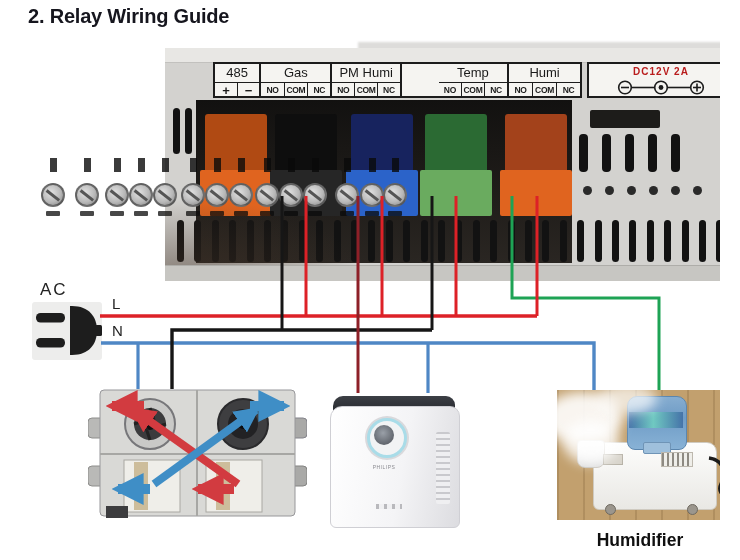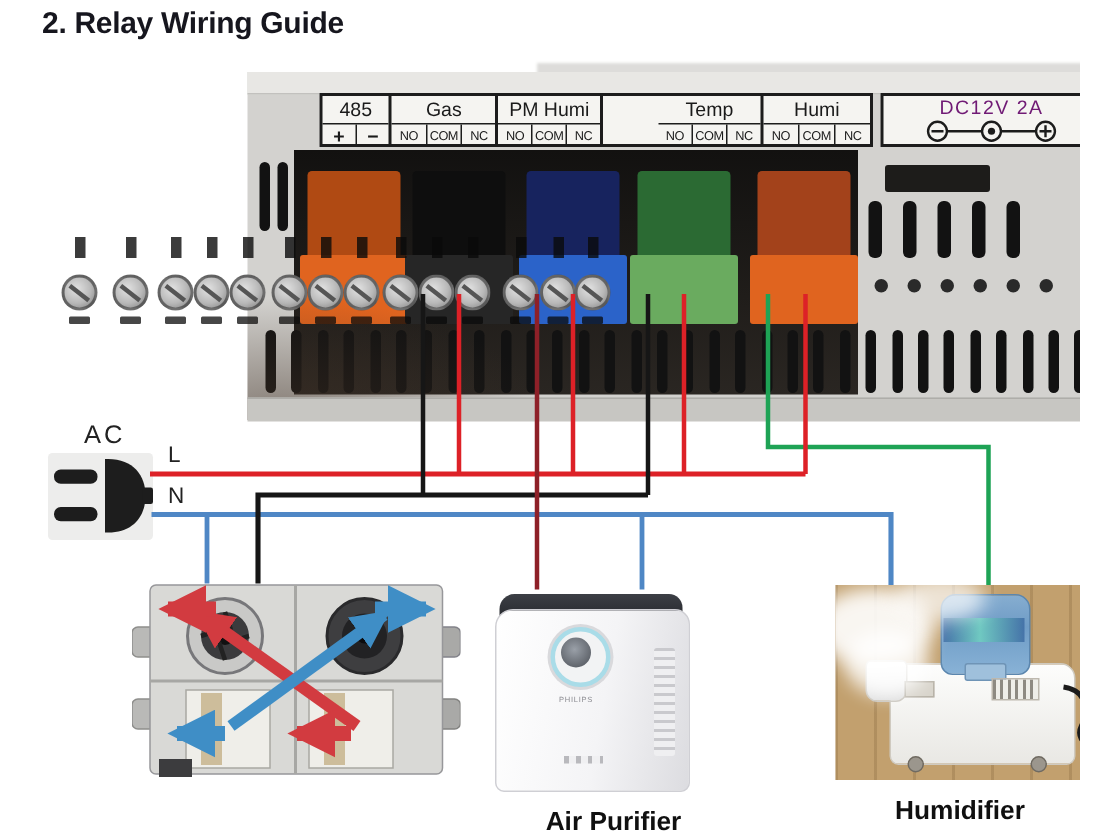--- a/index.html
+++ b/index.html
@@ -13,45 +13,45 @@
   #device-top-edge{left:0;top:0;width:572px;height:14px;background:#e8e7e4;border-bottom:1px solid #c2c1be;}
   #device-blur-top{left:358px;top:42px;width:379px;height:8px;background:#dddcda;filter:blur(1px);}
   #label-strip{left:48px;top:14px;width:369px;height:36px;background:#f5f4f1;border:2px solid #1c1c1c;
                box-sizing:border-box;display:flex;}
   .group-col{height:100%;box-sizing:border-box;border-right:2px solid #1c1c1c;display:flex;flex-direction:column;}
   .group-col:last-child{border-right:none;}
   .group-name{height:18px;line-height:18px;text-align:center;font-size:13px;color:#1a1a1a;
               border-bottom:1.5px solid #1c1c1c;white-space:nowrap;}
   .cell-row{flex:1;display:flex;}
   .tcell{flex:1;display:flex;align-items:center;justify-content:center;border-right:1.5px solid #1c1c1c;
-         font-size:8.5px;font-weight:400;color:#1a1a1a;letter-spacing:-0.3px;}
+         font-size:8.5px;font-weight:700;color:#1a1a1a;letter-spacing:-0.3px;}
   .tcell:last-child{border-right:none;}
   .tcell.sign{font-size:13px;font-weight:700;}
   #dc-box{left:422px;top:14px;width:148px;height:36px;background:#f5f4f1;border:2px solid #1c1c1c;
           box-sizing:border-box;display:flex;flex-direction:column;align-items:center;justify-content:center;}
-  #dc-label{font-size:13px;color:#701a75;letter-spacing:1px;line-height:15px;}
+  #dc-label{font-size:10px;color:#b91c1c;letter-spacing:1px;line-height:15px;font-weight:bold;}
   #dark-band{left:31px;top:52px;width:376px;height:163px;background:#181715;
              background:linear-gradient(180deg,#121110 0%,#201d1a 60%,#2a2622 100%);}
   .conn{position:absolute;width:72px;}
   .conn .upper{position:absolute;left:5px;top:0;width:62px;height:58px;border-radius:3px 3px 0 0;}
   .conn .lower{position:absolute;left:0;top:56px;width:72px;height:46px;border-radius:2px;}
   .conn .pin{position:absolute;top:44px;width:7px;height:14px;background:#0a0a0a;opacity:.8;}
   .screw{position:absolute;width:24px;height:24px;border-radius:50%;
          background:radial-gradient(circle at 40% 38%,#e2e2e2 0%,#b9b9b9 55%,#7e7e7e 100%);
          border:2px solid rgba(40,40,40,.55);box-sizing:border-box;}
   .screw i{position:absolute;left:2px;top:9px;width:16px;height:2.5px;background:#555;transform:rotate(38deg);}
   .wire-slot{position:absolute;width:14px;height:5px;background:rgba(10,10,10,.75);border-radius:1px;}
   .vslot{position:absolute;background:#121212;border-radius:4px;}
   .hole{position:absolute;width:9px;height:9px;border-radius:50%;background:#2a2a2a;}
   #dc-recess{left:425px;top:62px;width:70px;height:18px;background:#1d1c1a;border-radius:2px;}
   #device-bottom{left:0;top:217px;width:572px;height:15px;background:#c7c6c2;border-top:1px solid #aeada9;}
   #corner-shadow{left:0;top:150px;width:200px;height:82px;
                  background:radial-gradient(ellipse at 10% 100%,rgba(64,48,36,.55),rgba(64,48,36,0) 70%);}
   
-  #ac-label{left:56px;top:280px;font-size:17px;color:#222;letter-spacing:2px;}
+  #ac-label{left:40px;top:280px;font-size:17px;color:#222;letter-spacing:2px;}
   #plug-box{left:32px;top:302px;width:70px;height:58px;background:#ededec;border-radius:3px;}
   #live-label{left:112px;top:295px;font-size:15px;color:#222;}
   #neutral-label{left:112px;top:322px;font-size:15px;color:#222;}
   
   #wire-svg{left:0;top:0;width:740px;height:560px;pointer-events:none;z-index:5;}
   
   .appliance{z-index:6;}
   .caption{z-index:7;font-size:17.5px;font-weight:700;color:#101010;text-align:center;}
   #vent-card{left:88px;top:388px;width:219px;height:134px;}
   #purifier-card{left:320px;top:392px;width:148px;height:140px;}
@@ -395,15 +395,14 @@
     <div class="mist" style="left:-14px;top:2px;width:80px;height:52px;"></div>
     <div class="mist" style="left:6px;top:30px;width:56px;height:44px;opacity:.8;"></div>
     <div class="mist" style="left:40px;top:-6px;width:60px;height:30px;opacity:.7;"></div>
     <div class="caster" style="left:48px;top:114px;"></div>
     <div class="caster" style="left:130px;top:114px;"></div>
     <svg class="abs" style="left:150px;top:60px;" width="23" height="50" viewBox="0 0 23 50">
       <path d="M2,8 C16,10 20,22 14,34 C11,40 14,46 22,47" stroke="#1b1b1b" stroke-width="3.5" fill="none"></path>
     </svg>
   </div>
 
-  <div class="abs caption" id="cap-purifier">Air Purifier</div>
   <div class="abs caption" id="cap-humid">Humidifier</div>
 </div>
 
 </body></html>

